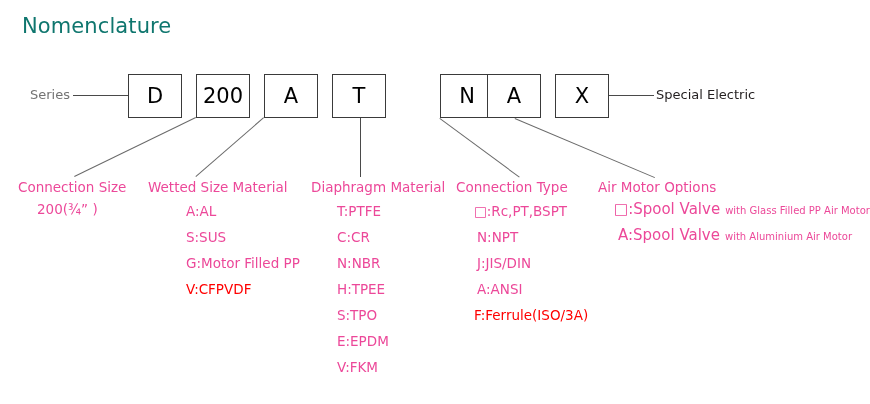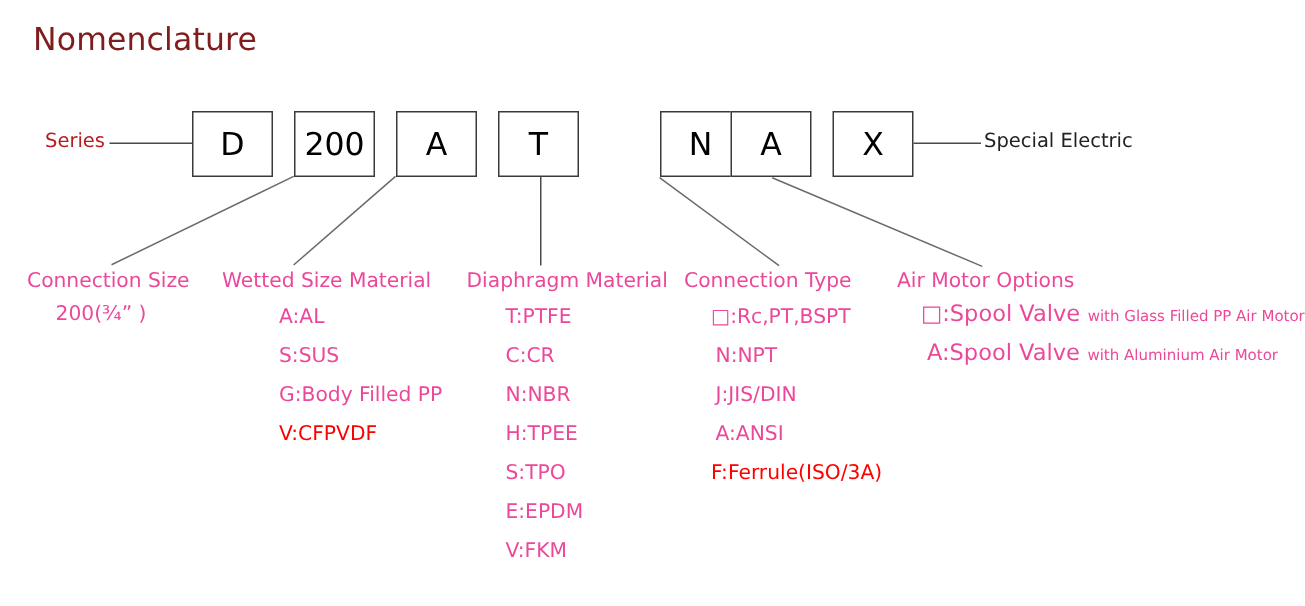--- a/index.html
+++ b/index.html
@@ -19,31 +19,31 @@
     background: #ffffff;
   }
 
   .abs { position: absolute; }
 
   
   .title {
     left: 22px;
     top: 14px;
     font-size: 21px;
-    color: #7f1d1d;
+    color: #0f766e;
     letter-spacing: 0.1px;
     white-space: nowrap;
   }
 
   
   .series-label {
     left: 30px;
     top: 87px;
     font-size: 13px;
-    color: #b91c1c;
+    color: #737373;
     white-space: nowrap;
   }
 
   
   .code-box {
     top: 74px;
     width: 54px;
     height: 44px;
     border: 1.3px solid #3a3a3a;
     box-sizing: border-box;
@@ -154,21 +154,21 @@
   <div class="abs diag" style="left:440px; top:118px; width:99px; transform: rotate(36.4deg);"></div>
 
   <div class="abs diag" style="left:515px; top:118px; width:152px; transform: rotate(22.9deg);"></div>
 
   <div class="abs col-head" style="left:18px; top:179px;">Connection Size</div>
   <div class="abs opt" style="left:37px; top:203px;">200(¾” )</div>
 
   <div class="abs col-head" style="left:148px; top:179px;">Wetted Size Material</div>
   <div class="abs opt" style="left:186px; top:205px;">A:AL</div>
   <div class="abs opt" style="left:186px; top:231px;">S:SUS</div>
-  <div class="abs opt" style="left:186px; top:257px;">G:Body Filled PP</div>
+  <div class="abs opt" style="left:186px; top:257px;">G:Motor Filled PP</div>
   <div class="abs opt red" style="left:186px; top:283px;">V:CFPVDF</div>
 
   <div class="abs col-head" style="left:311px; top:179px;">Diaphragm Material</div>
   <div class="abs opt" style="left:337px; top:205px;">T:PTFE</div>
   <div class="abs opt" style="left:337px; top:231px;">C:CR</div>
   <div class="abs opt" style="left:337px; top:257px;">N:NBR</div>
   <div class="abs opt" style="left:337px; top:283px;">H:TPEE</div>
   <div class="abs opt" style="left:337px; top:309px;">S:TPO</div>
   <div class="abs opt" style="left:337px; top:335px;">E:EPDM</div>
   <div class="abs opt" style="left:337px; top:361px;">V:FKM</div>

